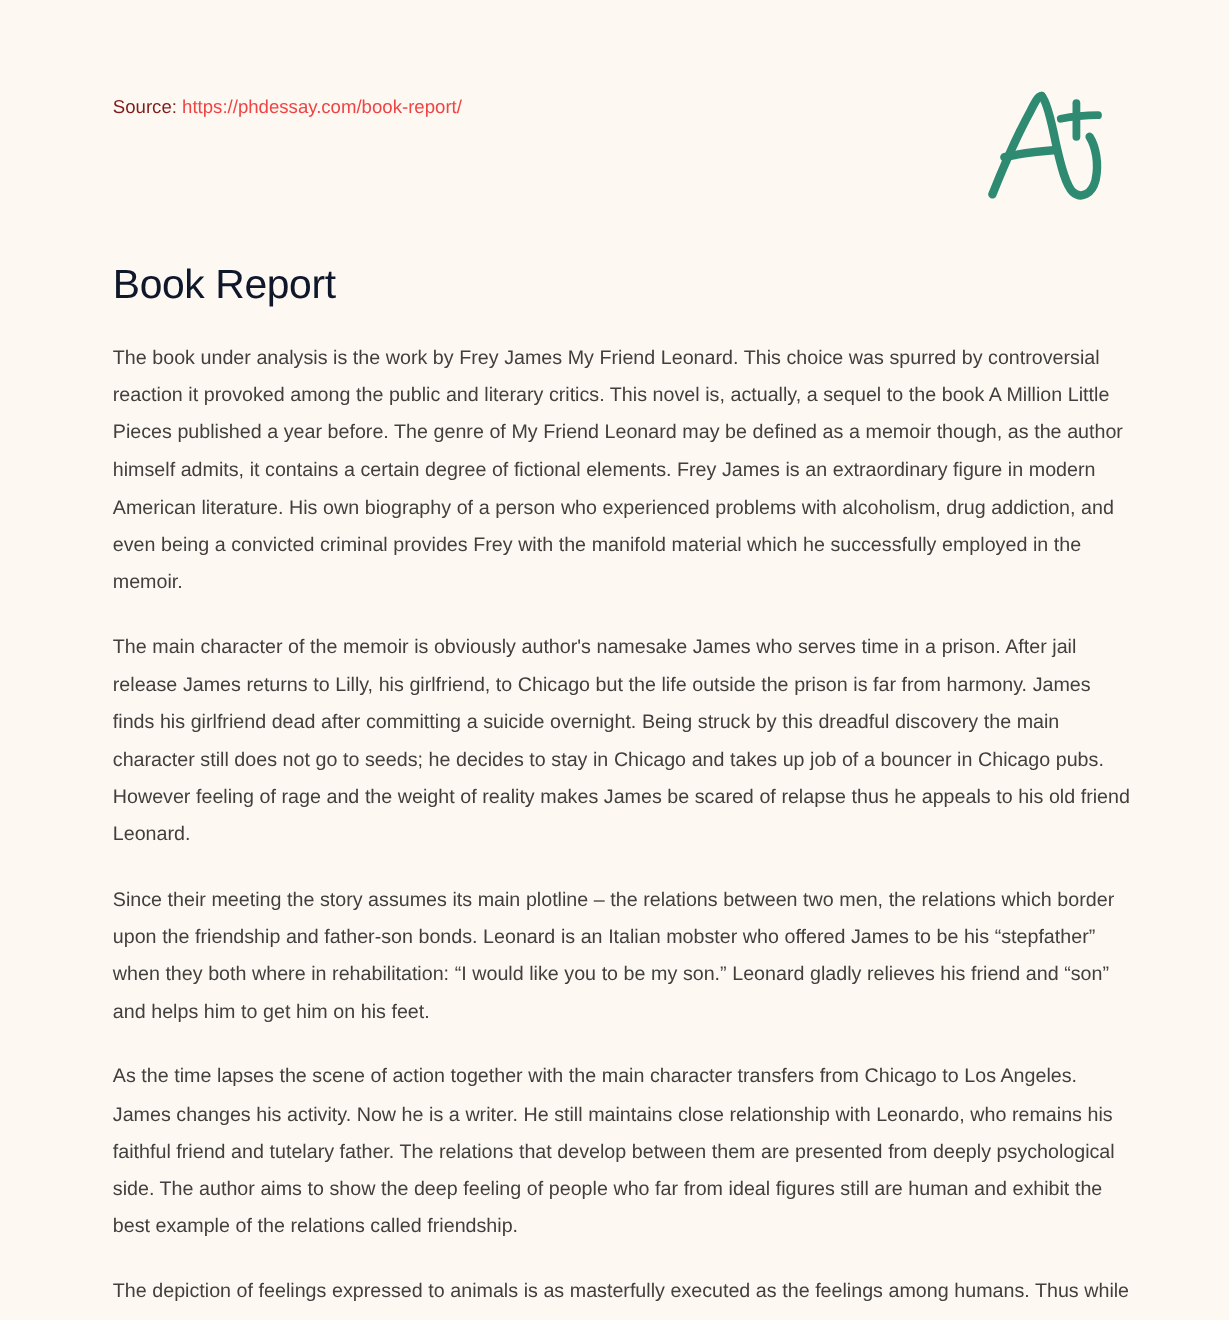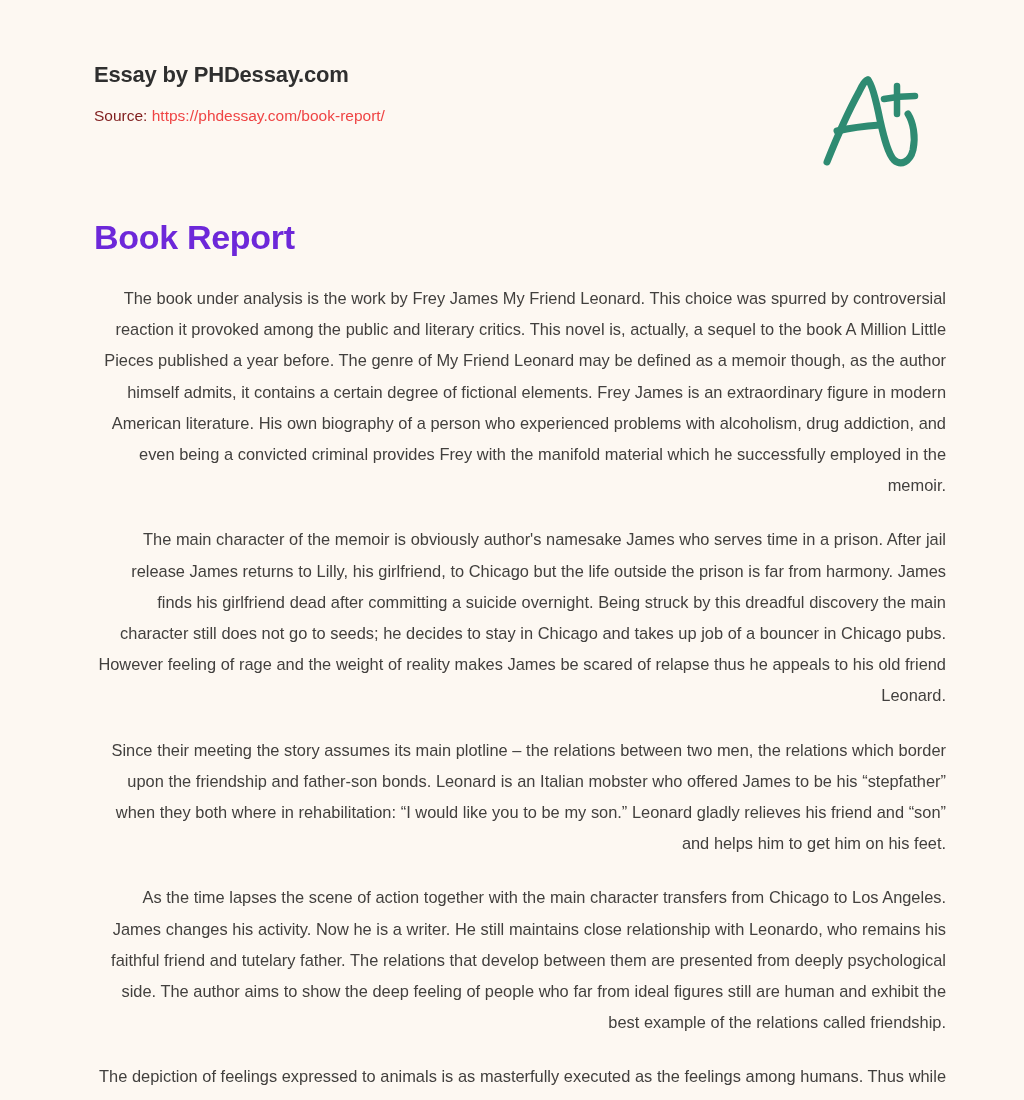--- a/index.html
+++ b/index.html
@@ -68,52 +68,51 @@
     height: 100px;
   }
 
   
   .doc-title {
     position: absolute;
     left: 94px;
     top: 216px;
     margin: 0;
     font-size: 34px;
-    font-weight: bold;
+    font-weight: normal;
     letter-spacing: -0.3px;
-    color: #6d28d9;
+    color: #0f172a;
     line-height: 1.25;
   }
 
   
   .article {
     position: absolute;
     left: 94px;
     top: 283px;
     width: 852px;
   }
   .article p {
     margin: 0 0 23px 0;
     font-size: 16.4px;
     line-height: 31.2px;
     color: #42403e;
-    text-align: right;
+    text-align: left;
     word-spacing: 0.1px;
   }
   .article p:last-child {
     margin-bottom: 0;
   }
 </style>
 </head>
 <body>
 
 <div class="page">
 
   <div class="header">
-    <p class="brand-line">Essay by PHDessay.com</p>
     <p class="source-line">
       <span class="source-label">Source:</span>
       <a class="source-link" href="#">https://phdessay.com/book-report/</a>
     </p>
   </div>
 
   <div class="logo">
     <svg viewBox="0 0 110 100" xmlns="http://www.w3.org/2000/svg">
       <g fill="none" stroke="#2e8b72" stroke-linecap="round" stroke-linejoin="round">
 

